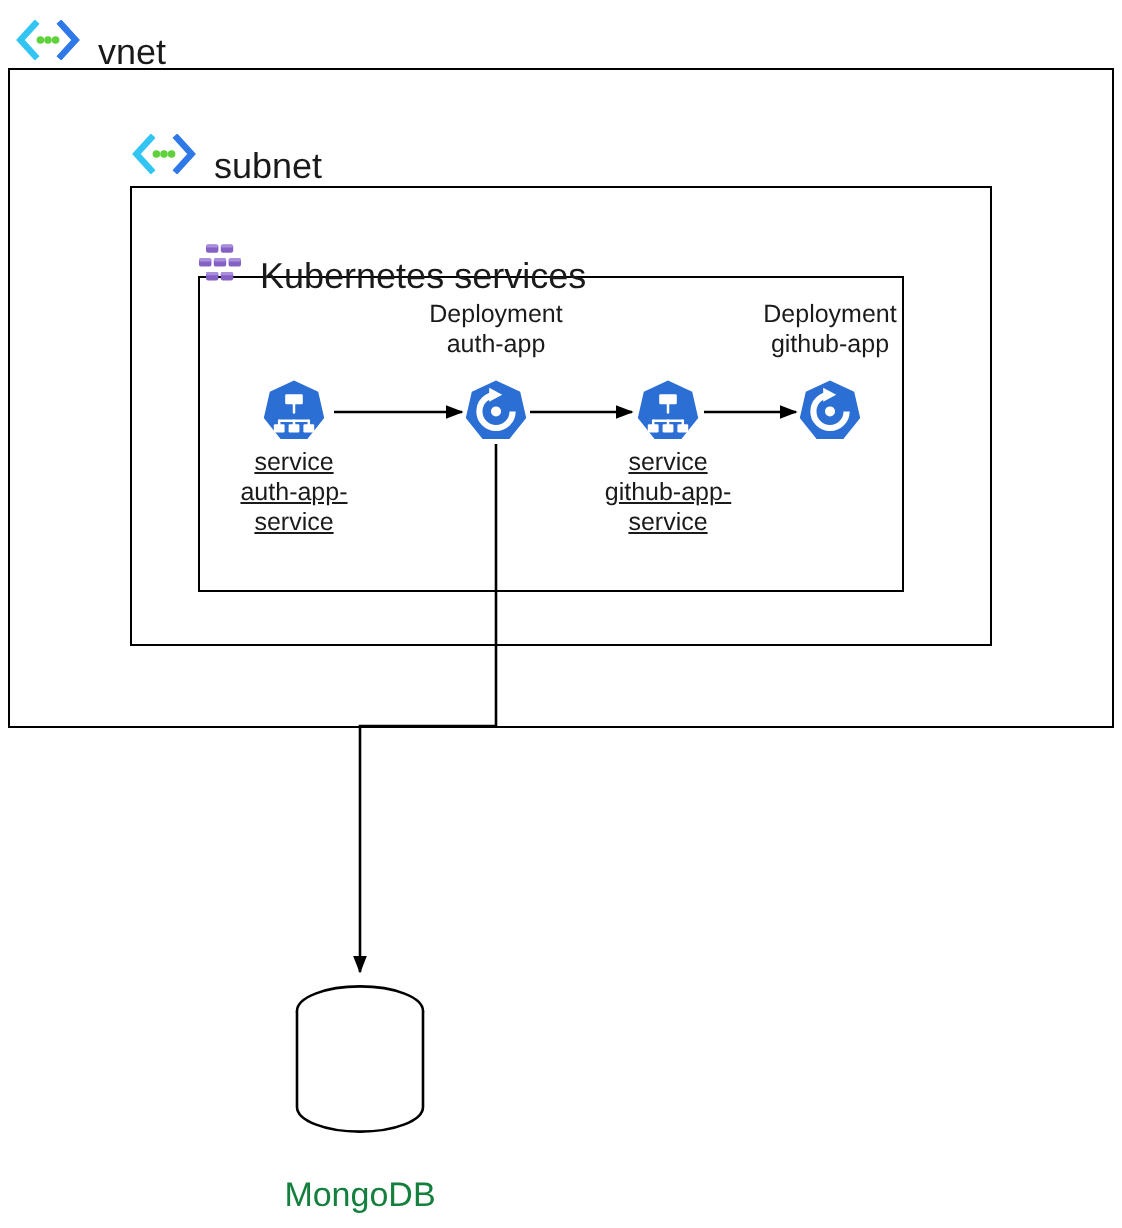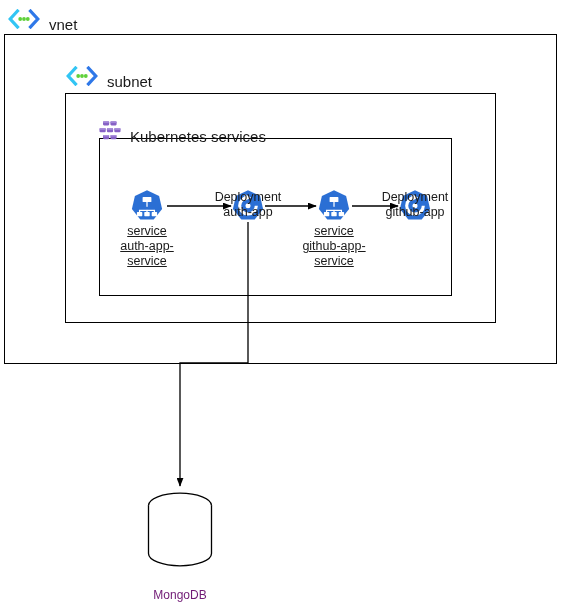--- a/index.html
+++ b/index.html
@@ -32,21 +32,21 @@
 
   
   .group-title {
     position: absolute;
     display: flex;
     align-items: center;
     gap: 9px;
     white-space: nowrap;
   }
   .group-title .label {
-    font-size: 15px;
+    font-size: 18px;
     color: #1a1a1a;
     line-height: 1;
     margin-top: 12px;
   }
   #vnet-title   { left: 8px;   top: 5px; }
   #subnet-title { left: 66px;  top: 62px; }
   #k8s-title    { left: 99px;  top: 117px; }
 
   
   .vnet-icon { width: 32px; height: 20px; display: block; }
@@ -72,21 +72,21 @@
   .caption {
     position: absolute;
     text-align: center;
     font-size: 12.5px;
     line-height: 15px;
     color: #1a1a1a;
     white-space: pre-line;
     transform: translateX(-50%);
   }
   .caption.below { top: 18px; width: 120px; text-decoration: underline; }
-  .caption.above { width: 120px; margin-top: 40px; }
+  .caption.above { width: 120px; }
 
   
   #svc-auth      { left: 147px; top: 206px; }
   #dep-auth      { left: 248px; top: 206px; }
   #svc-github    { left: 334px; top: 206px; }
   #dep-github    { left: 415px; top: 206px; }
 
   
   .conn { position: absolute; }
 
@@ -97,22 +97,22 @@
     top: 492px;
     width: 66px;
     height: 75px;
   }
   #mongo svg { display: block; }
   #mongo-label {
     position: absolute;
     left: 180px;
     top: 588px;
     transform: translateX(-50%);
-    font-size: 12px;
-    color: #701a75;
+    font-size: 17px;
+    color: #15803d;
     white-space: nowrap;
   }
 </style>
 </head>
 <body>
 
 <div id="canvas">
 
   <div class="box" id="vnet-box"></div>
   <div class="box" id="subnet-box"></div>

